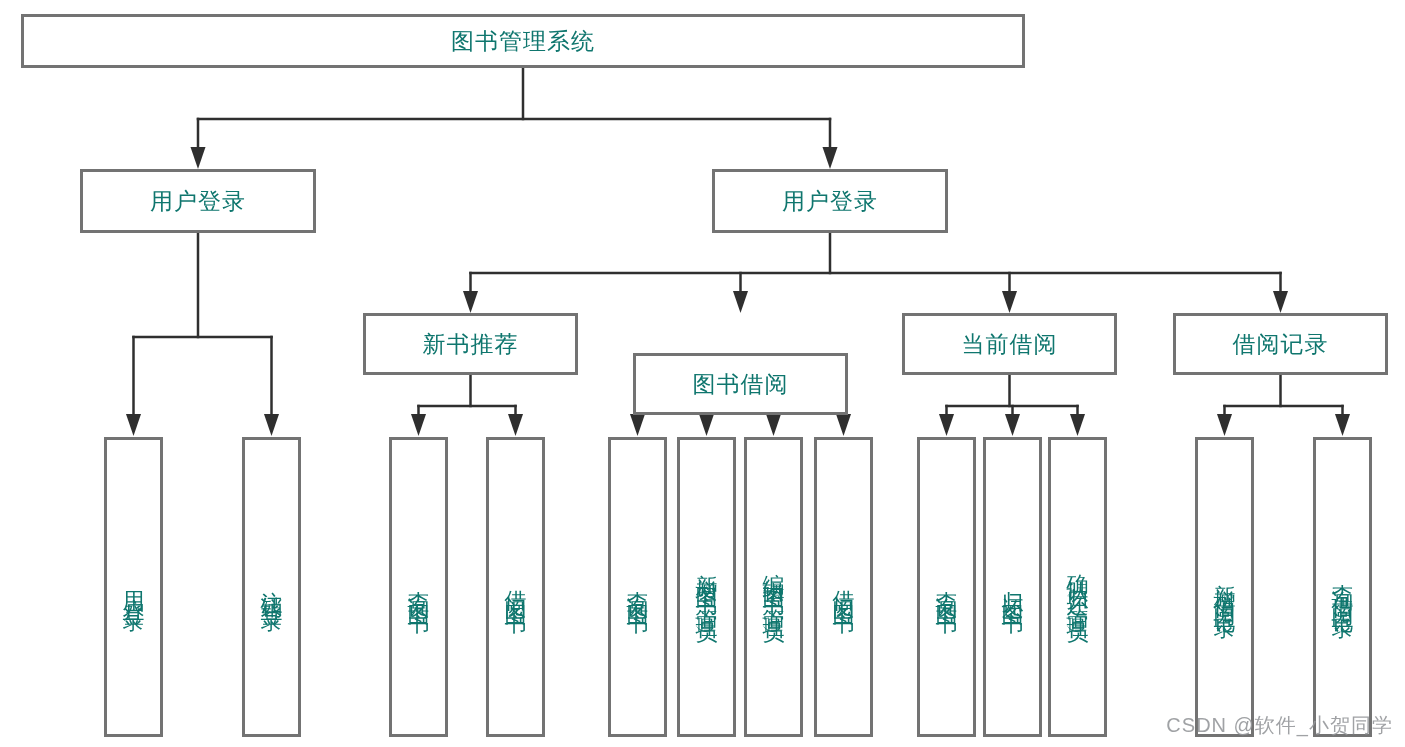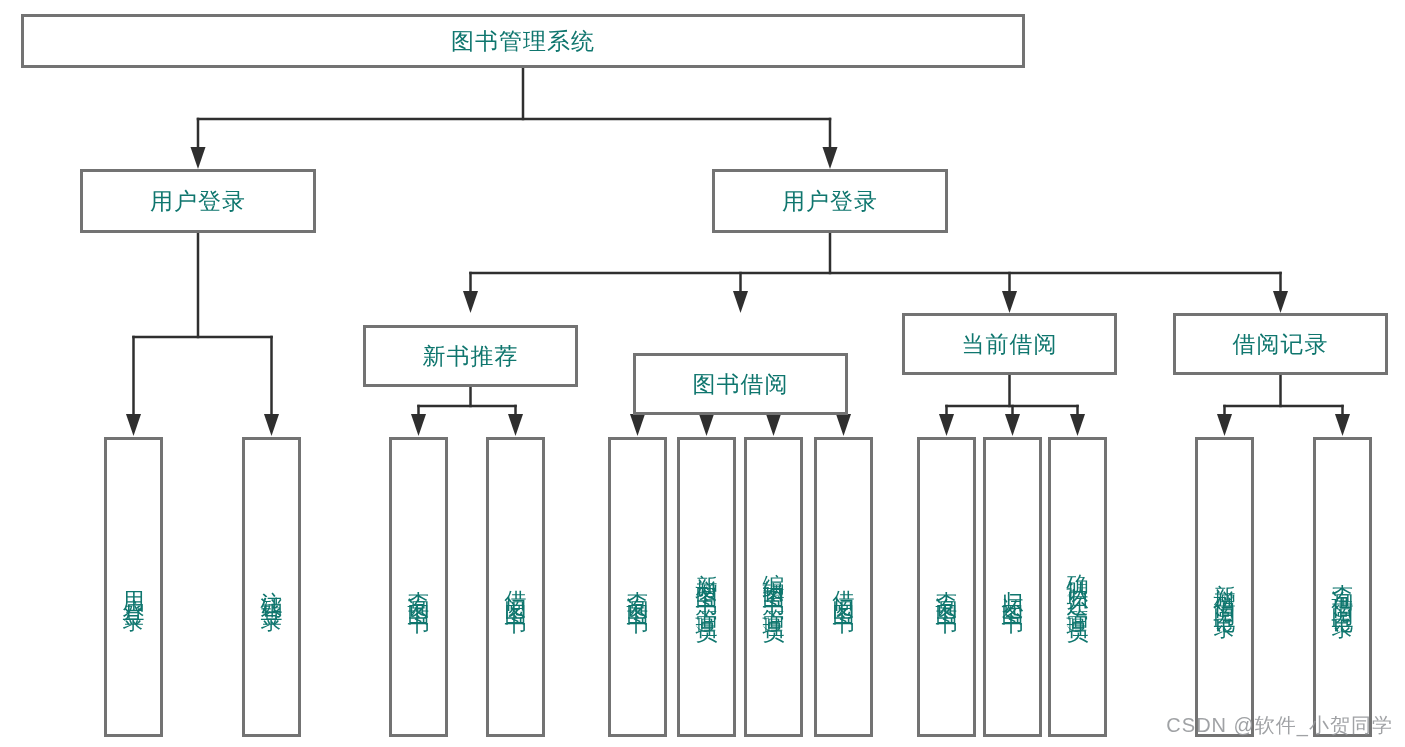--- a/index.html
+++ b/index.html
@@ -128,21 +128,21 @@
       <polygon points="1217,414 1232,414 1224.5,436"></polygon>
       <polygon points="1335,414 1350,414 1342.5,436"></polygon>
     </g>
   </svg>
 
   <div class="node hbox" style="left:21px; top:14px; width:1004px; height:54px;">图书管理系统</div>
 
   <div class="node hbox" style="left:80px; top:169px; width:236px; height:64px;">用户登录</div>
   <div class="node hbox" style="left:712px; top:169px; width:236px; height:64px;">用户登录</div>
 
-  <div class="node hbox" style="left:363px; top:313px; width:215px; height:62px;margin-top:12px;">新书推荐</div>
+  <div class="node hbox" style="left:363px; top:313px; width:215px; height:62px;">新书推荐</div>
   <div class="node hbox" style="left:633px; top:313px; width:215px; height:62px;margin-top:40px;">图书借阅</div>
   <div class="node hbox" style="left:1173px; top:313px; width:215px; height:62px;">借阅记录</div>
   <div class="node hbox" style="left:902px; top:313px; width:215px; height:62px;">当前借阅</div>
 
   <div class="node vbox" style="left:104px; top:437px; width:59px; height:300px;">
     <span class="vtext">用户登录</span>
   </div>
   <div class="node vbox" style="left:242px; top:437px; width:59px; height:300px;">
     <span class="vtext">注销登录</span>
   </div>

